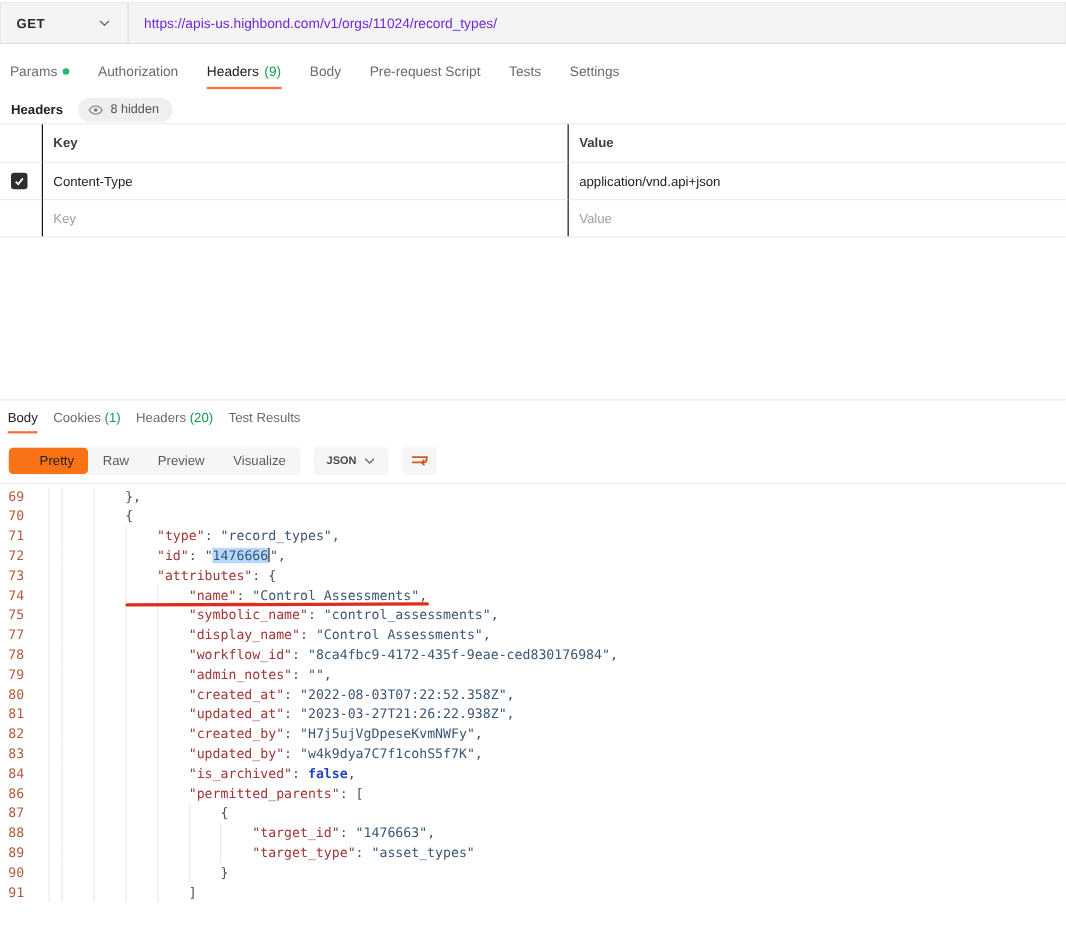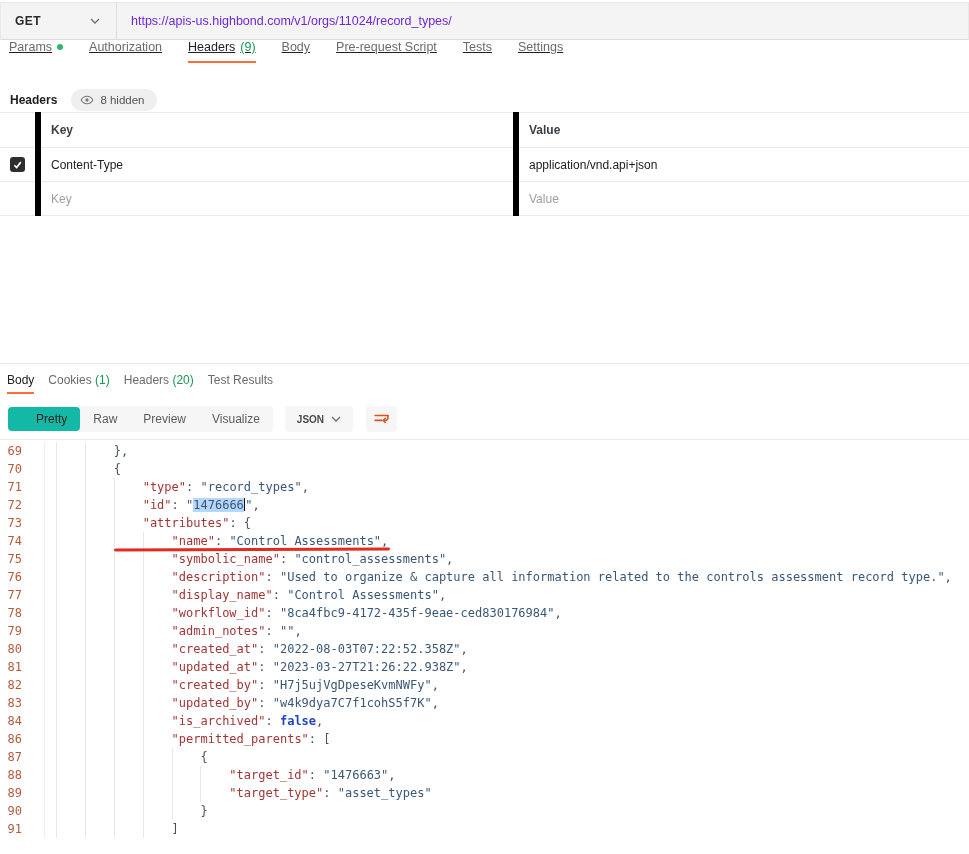--- a/index.html
+++ b/index.html
@@ -11,21 +11,21 @@
              border:1px solid #e9e9e9; border-bottom-color:#dcdcdc;
              display:flex; align-items:center; }
   .method { width:116px; height:100%; display:flex; align-items:center;
             justify-content:space-between; padding:0 16px 0 14px;
             border-right:1px solid #dcdcdc; cursor:pointer; }
   .method-label { font-size:12px; font-weight:700; letter-spacing:.4px; color:#2b2b2b; }
   .chev { width:10px; height:6px; }
   .url-text { margin-left:14px; font-size:12.5px; color:#6d28d9; }
 
   
-  .req-tabs { height:41px; display:flex; align-items:flex-start; gap:26px; padding-left:9px;text-decoration:underline; }
+  .req-tabs { height:41px; display:flex; align-items:flex-end; gap:26px; padding-left:9px; }
   .rtab { font-size:12.5px; color:#6b6b6b; padding-bottom:9px; cursor:pointer;
           display:flex; align-items:center; gap:5px; white-space:nowrap; }
   .rtab.active { color:#212121; padding-bottom:7px; border-bottom:2px solid #ff6c37; }
   .count { color:#169a50; }
   .dot { width:6px; height:6px; border-radius:50%; background:#2cb570; display:inline-block; }
 
   
   .headers-head { margin:8px 0 0 10px; height:21px; display:flex; align-items:center; gap:14px; }
   .sec-title { font-size:12px; font-weight:700; color:#212121; }
   .chip { display:inline-flex; align-items:center; gap:6px; background:#efefef;
@@ -36,36 +36,36 @@
   
   table.kv { margin-top:2px; width:969px; border-collapse:collapse; table-layout:fixed; }
   table.kv col.c0 { width:38px; } table.kv col.c1 { width:478px; }
   table.kv th, table.kv td { border-top:1px solid #eaeaea; font-size:12px;
           text-align:left; padding:0 0 0 10px; }
   table.kv tr.hdr  { height:35px; }
   table.kv tr.row  { height:34px; }
   table.kv tr:last-child td { border-bottom:1px solid #eaeaea; }
   table.kv th { font-weight:700; color:#3b4045; }
   td.cb, th.cb { padding:0; text-align:center; }
-  td.k, th.k, td.v, th.v { border-left:6px solid #000000; }
+  td.k, th.k, td.v, th.v { border-left:1px solid #000000; }
   .checkbox { width:15px; height:15px; background:#2e2e2e; border-radius:3px;
               display:inline-flex; align-items:center; justify-content:center;
               vertical-align:middle; cursor:pointer; }
   .placeholder { color:#9e9e9e; }
 
   
   .response { margin-top:147px; border-top:1px solid #e8e8e8; }
   .res-tabs { height:30px; display:flex; align-items:flex-end; gap:14px; padding-left:7px; }
   .res-tab { font-size:12px; color:#6b6b6b; padding-bottom:7px; cursor:pointer; white-space:nowrap; }
   .res-tab.active { color:#212121; font-weight:400; padding-bottom:5px; border-bottom:2px solid #ff6c37; }
 
   .view-row { margin:12px 0 0 8px; height:26px; display:flex; align-items:center; }
   .segmented { display:inline-flex; background:#f6f6f6; border-radius:4px; height:26px; align-items:center; }
   .seg { font-size:12px; color:#5c5c5c; padding:5px 13px; border-radius:4px; cursor:pointer; }
-  .seg.active { background:#14b8a6; color:#212121;padding-left:28px; }
+  .seg.active { background:#f97316; color:#212121;padding-left:28px; }
   .pill { display:inline-flex; align-items:center; gap:7px; background:#f6f6f6;
           border-radius:4px; height:26px; padding:0 12px; margin-left:12px;
           font-size:10px; font-weight:700; color:#4a4a4a; cursor:pointer; }
   .pill.iconbtn { padding:0 7px; margin-left:13px; }
   .wrap-ic { width:17px; height:17px; }
 
   
   .code { margin-top:7px; border-top:1px solid #ececec; padding-top:2px; position:relative;
           font-family:"DejaVu Sans Mono", monospace; font-size:12px; line-height:18px; }
   .cl { display:flex; height:18px; white-space:pre; }
@@ -192,21 +192,20 @@
   </div>
 
   <div class="code" id="code">
       <div class="cl"><span class="ln">69</span><span class="ct"><span class="guide"></span><span class="guide"></span><span class="tp">},</span></span></div>
       <div class="cl"><span class="ln">70</span><span class="ct"><span class="guide"></span><span class="guide"></span><span class="tp">{</span></span></div>
       <div class="cl"><span class="ln">71</span><span class="ct"><span class="guide"></span><span class="guide"></span><span class="guide"></span><span class="tk">"type"</span><span class="tp">: </span><span class="ts">"record_types"</span><span class="tp">,</span></span></div>
       <div class="cl"><span class="ln">72</span><span class="ct"><span class="guide"></span><span class="guide"></span><span class="guide"></span><span class="tk">"id"</span><span class="tp">: </span><span class="ts">"</span><span class="tsel">1476666</span><span class="caret"></span><span class="ts">"</span><span class="tp">,</span></span></div>
       <div class="cl"><span class="ln">73</span><span class="ct"><span class="guide"></span><span class="guide"></span><span class="guide"></span><span class="tk">"attributes"</span><span class="tp">: {</span></span></div>
       <div class="cl"><span class="ln">74</span><span class="ct"><span class="guide"></span><span class="guide"></span><span class="guide"></span><span class="guide"></span><span class="tk">"name"</span><span class="tp">: </span><span class="ts">"Control Assessments"</span><span class="tp">,</span></span></div>
       <div class="cl"><span class="ln">75</span><span class="ct"><span class="guide"></span><span class="guide"></span><span class="guide"></span><span class="guide"></span><span class="tk">"symbolic_name"</span><span class="tp">: </span><span class="ts">"control_assessments"</span><span class="tp">,</span></span></div>
-      <div class="cl"><span class="ln">76</span><span class="ct"><span class="guide"></span><span class="guide"></span><span class="guide"></span><span class="guide"></span><span class="tk">"description"</span><span class="tp">: </span><span class="ts">"Used to organize &amp; capture all information related to the controls assessment record type."</span><span class="tp">,</span></span></div>
       <div class="cl"><span class="ln">77</span><span class="ct"><span class="guide"></span><span class="guide"></span><span class="guide"></span><span class="guide"></span><span class="tk">"display_name"</span><span class="tp">: </span><span class="ts">"Control Assessments"</span><span class="tp">,</span></span></div>
       <div class="cl"><span class="ln">78</span><span class="ct"><span class="guide"></span><span class="guide"></span><span class="guide"></span><span class="guide"></span><span class="tk">"workflow_id"</span><span class="tp">: </span><span class="ts">"8ca4fbc9-4172-435f-9eae-ced830176984"</span><span class="tp">,</span></span></div>
       <div class="cl"><span class="ln">79</span><span class="ct"><span class="guide"></span><span class="guide"></span><span class="guide"></span><span class="guide"></span><span class="tk">"admin_notes"</span><span class="tp">: </span><span class="ts">""</span><span class="tp">,</span></span></div>
       <div class="cl"><span class="ln">80</span><span class="ct"><span class="guide"></span><span class="guide"></span><span class="guide"></span><span class="guide"></span><span class="tk">"created_at"</span><span class="tp">: </span><span class="ts">"2022-08-03T07:22:52.358Z"</span><span class="tp">,</span></span></div>
       <div class="cl"><span class="ln">81</span><span class="ct"><span class="guide"></span><span class="guide"></span><span class="guide"></span><span class="guide"></span><span class="tk">"updated_at"</span><span class="tp">: </span><span class="ts">"2023-03-27T21:26:22.938Z"</span><span class="tp">,</span></span></div>
       <div class="cl"><span class="ln">82</span><span class="ct"><span class="guide"></span><span class="guide"></span><span class="guide"></span><span class="guide"></span><span class="tk">"created_by"</span><span class="tp">: </span><span class="ts">"H7j5ujVgDpeseKvmNWFy"</span><span class="tp">,</span></span></div>
       <div class="cl"><span class="ln">83</span><span class="ct"><span class="guide"></span><span class="guide"></span><span class="guide"></span><span class="guide"></span><span class="tk">"updated_by"</span><span class="tp">: </span><span class="ts">"w4k9dya7C7f1cohS5f7K"</span><span class="tp">,</span></span></div>
       <div class="cl"><span class="ln">84</span><span class="ct"><span class="guide"></span><span class="guide"></span><span class="guide"></span><span class="guide"></span><span class="tk">"is_archived"</span><span class="tp">: </span><span class="tb">false</span><span class="tp">,</span></span></div>
       <div class="cl"><span class="ln">86</span><span class="ct"><span class="guide"></span><span class="guide"></span><span class="guide"></span><span class="guide"></span><span class="tk">"permitted_parents"</span><span class="tp">: [</span></span></div>
       <div class="cl"><span class="ln">87</span><span class="ct"><span class="guide"></span><span class="guide"></span><span class="guide"></span><span class="guide"></span><span class="guide"></span><span class="tp">{</span></span></div>

